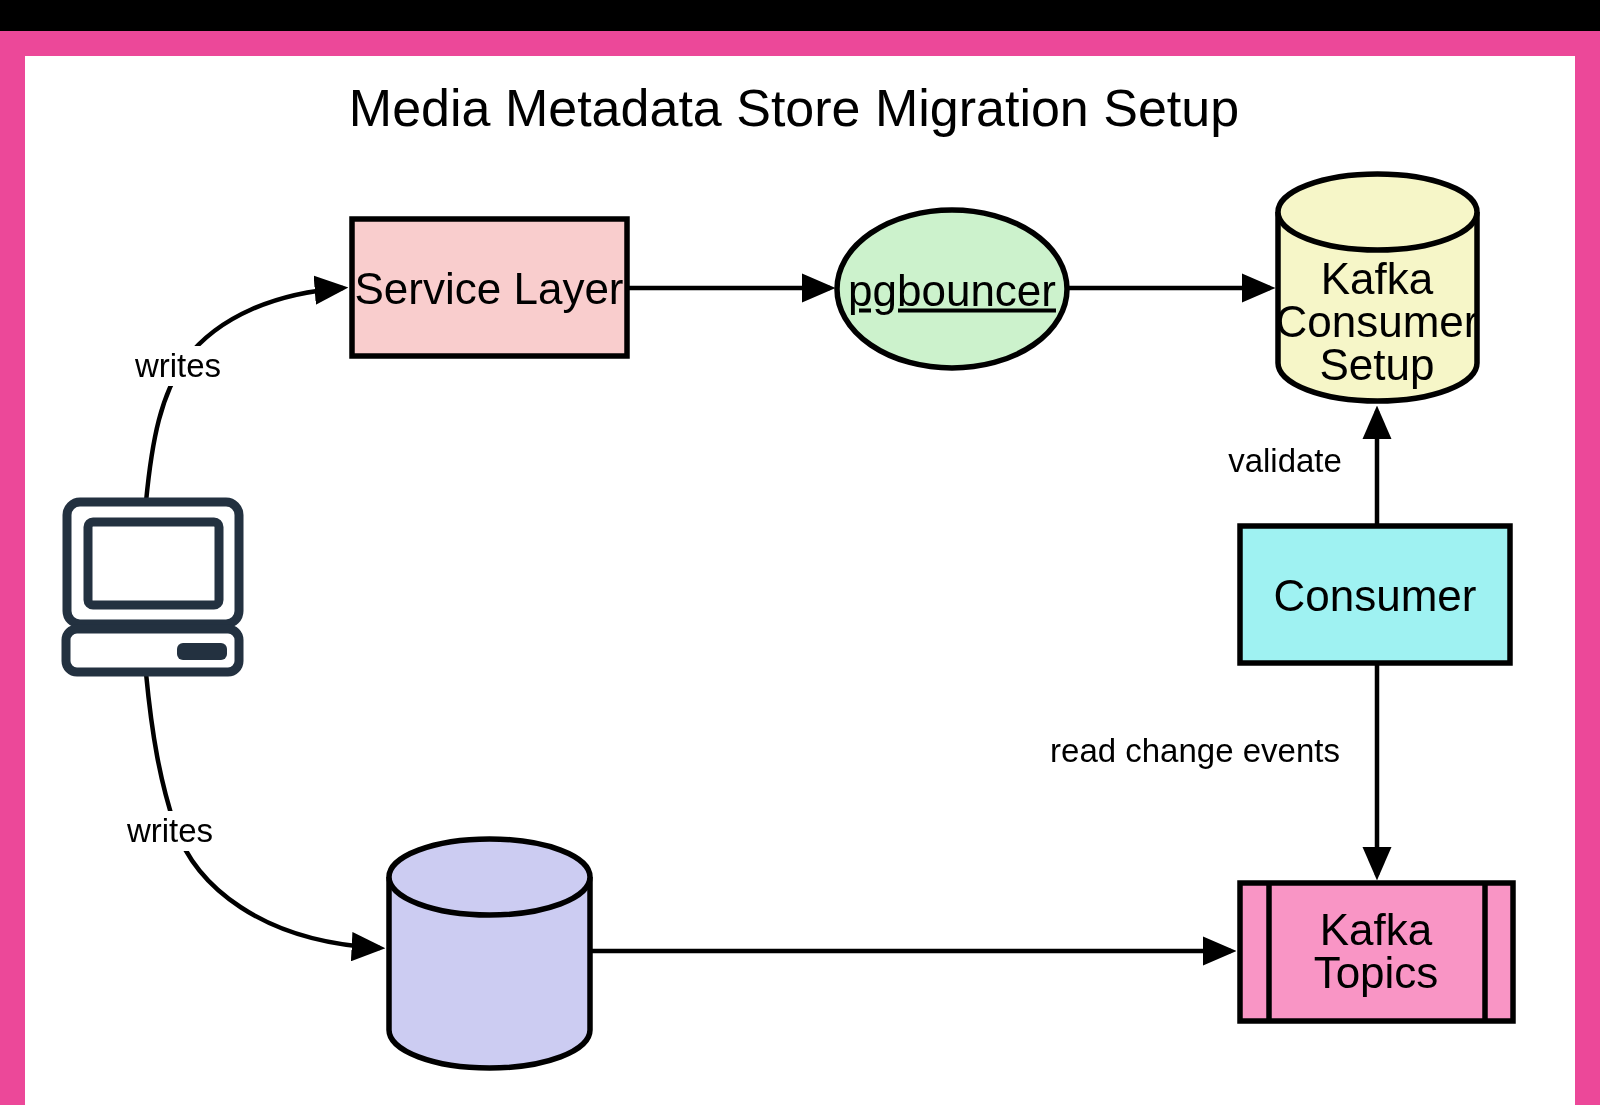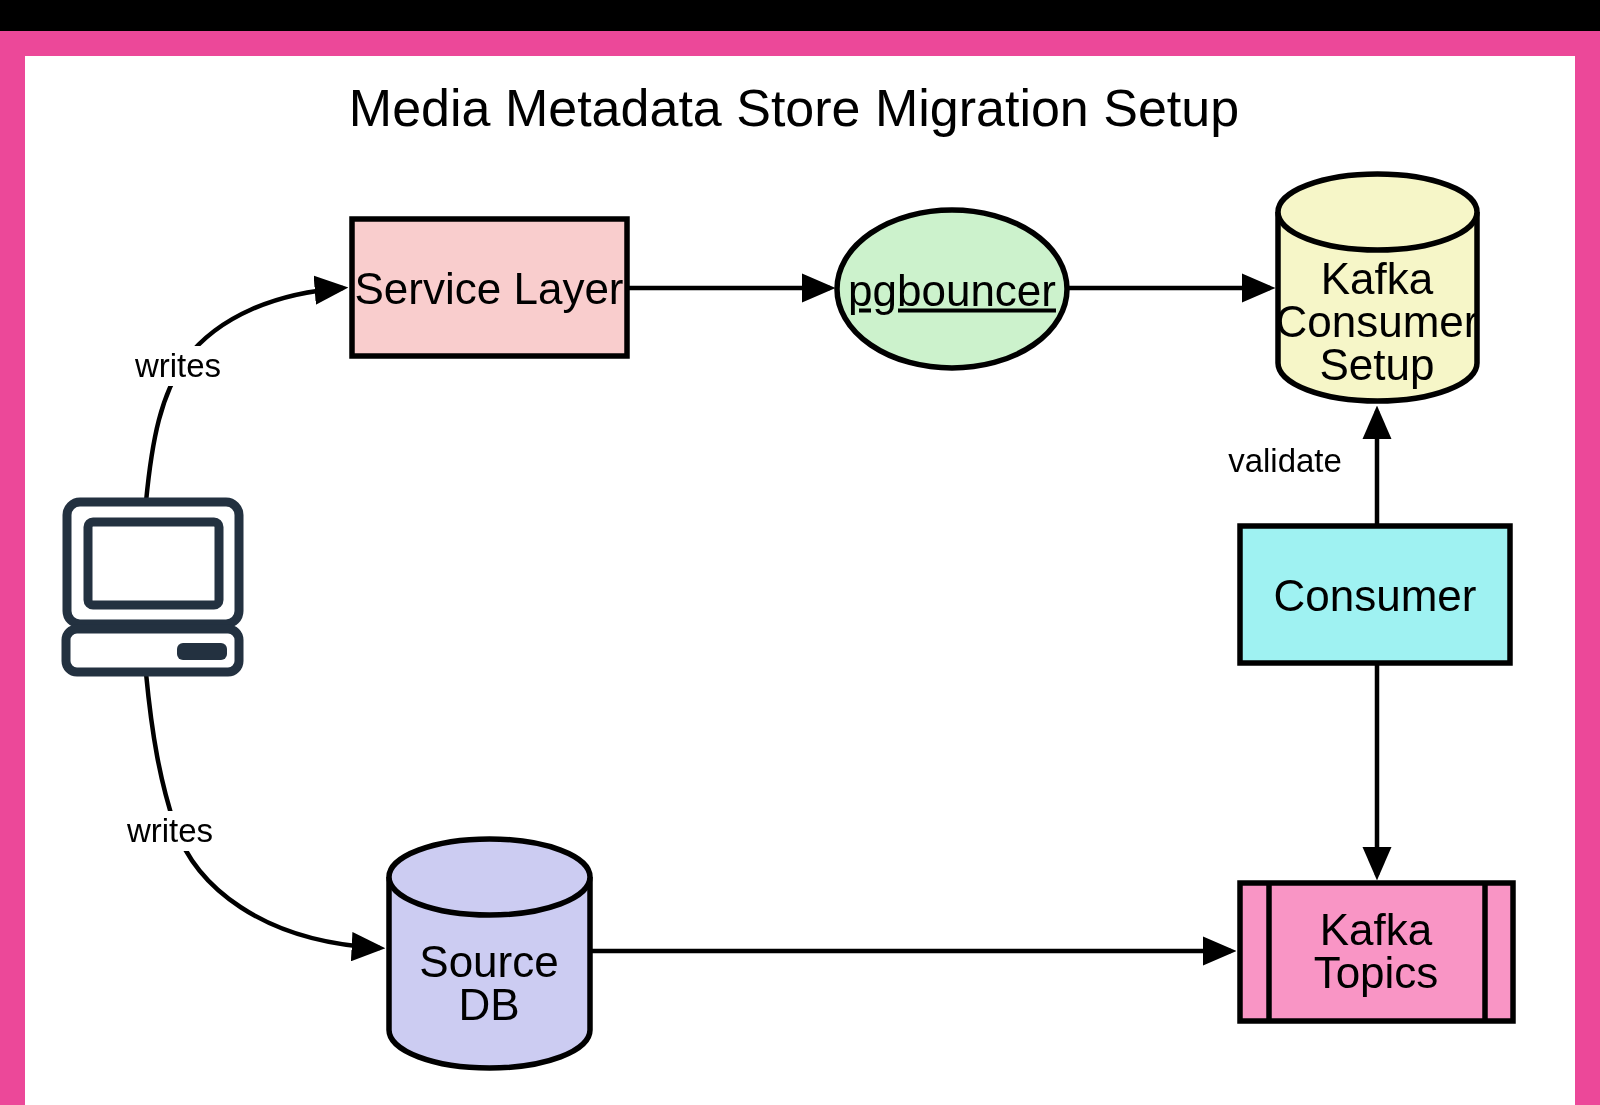--- a/index.html
+++ b/index.html
@@ -81,21 +81,18 @@
   <div class="label node-label" style="left:1377px; top:290px;">
     <div>Kafka</div>
     <div>Consumer</div>
     <div>Setup</div>
   </div>
   <div class="label node-label" style="left:1376px; top:920px;">
     <div>Kafka</div>
     <div>Topics</div>
   </div>
   <div class="label node-label" style="left:1375px; top:564px;">Consumer</div>
-  <div class="label node-label" style="left:489px; top:952px;">
-    <div>Source</div>
-    <div>DB</div>
-  </div>
 
   <div class="label edge-label" style="left:178px; top:335px;">writes</div>
   <div class="label edge-label" style="left:1285px; top:430px;">validate</div>
+  <div class="label edge-label" style="left:1195px; top:720px;">read change events</div>
   <div class="label edge-label" style="left:170px; top:800px;">writes</div>
 </div>
 
 </body></html>

